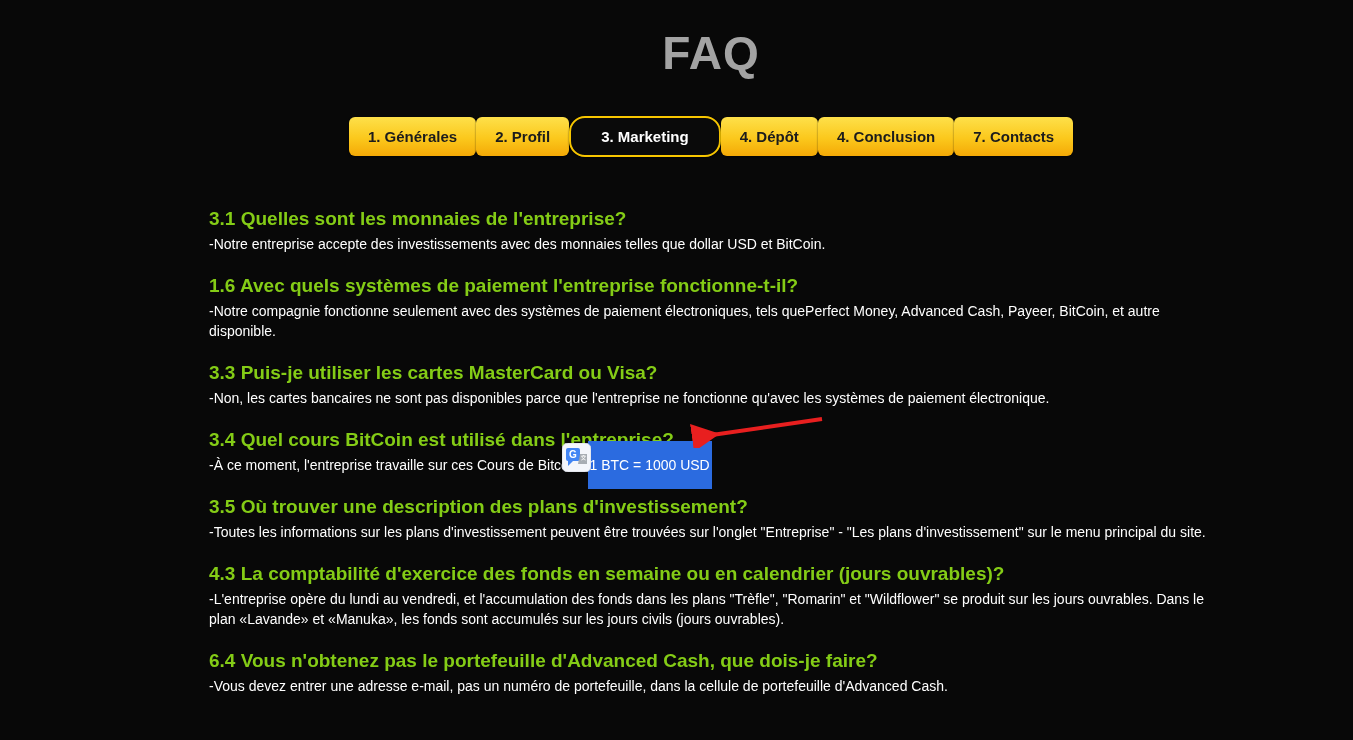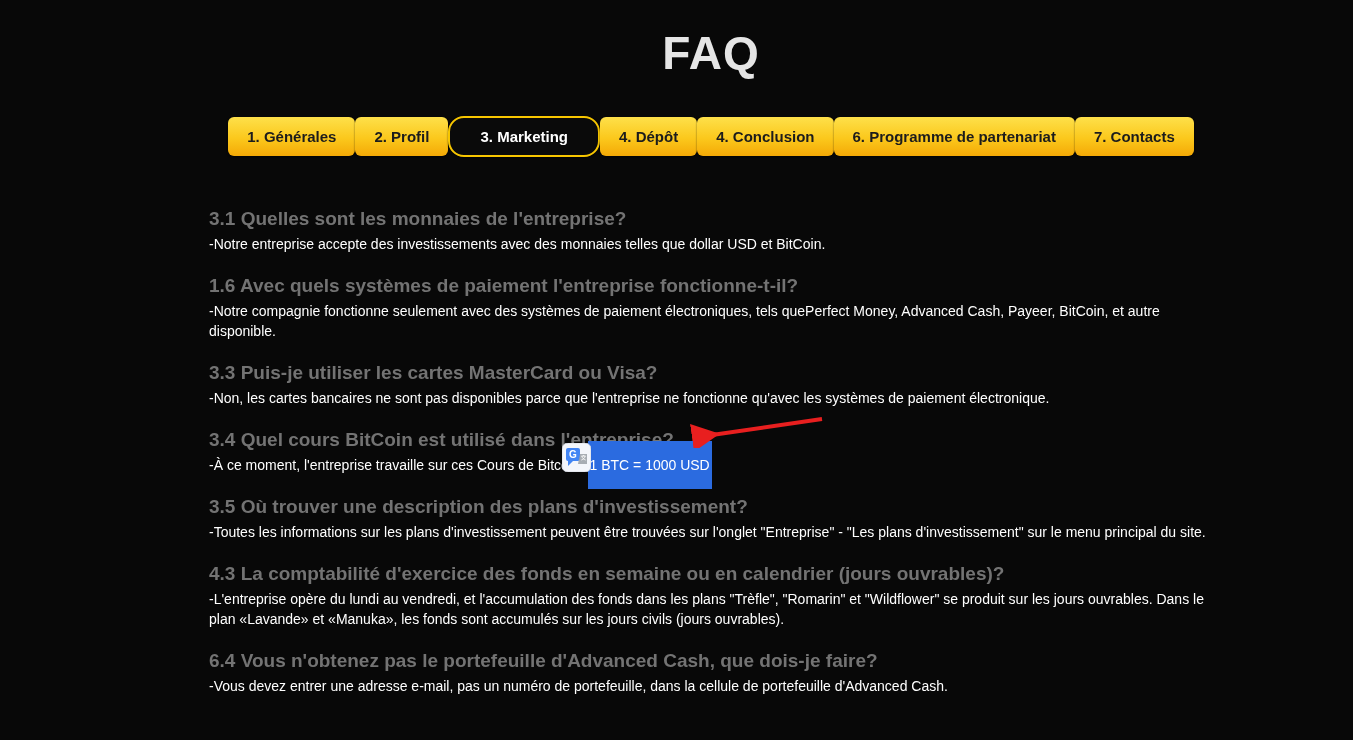--- a/index.html
+++ b/index.html
@@ -11,21 +11,21 @@
     position: relative;
     overflow: hidden;
   }
   .container {
     margin-left: 209px;
     width: 1004px;
   }
   h1.page-title {
     margin-top: 26px;
     text-align: center;
-    color: #e5e5e5;
+    color: #a3a3a3;
     font-size: 46px;
     font-weight: bold;
     letter-spacing: 1px;
   }
   .tabs {
     margin-top: 36px;
     display: flex;
     justify-content: center;
     align-items: center;
     gap: 0;
@@ -50,21 +50,21 @@
     border-radius: 16px;
     padding: 10px 30px;
   }
   .faq-list {
     margin-top: 50px;
   }
   .faq-item {
     margin-bottom: 20px;
   }
   .question {
-    color: #737373;
+    color: #84cc16;
     font-size: 19px;
     font-weight: bold;
     line-height: 23px;
     margin-bottom: 4px;
     margin-top: 7px;
   }
   .answer {
     color: #ffffff;
     font-size: 14px;
     line-height: 20px;
@@ -93,21 +93,20 @@
 <body>
 
 <div class="container">
   <h1 class="page-title">FAQ</h1>
   <div class="tabs" id="tabs">
       <button class="tab">1. Générales</button>
       <button class="tab">2. Profil</button>
       <button class="tab active">3. Marketing</button>
       <button class="tab">4. Dépôt</button>
       <button class="tab">4. Conclusion</button>
-      <button class="tab">6. Programme de partenariat</button>
       <button class="tab">7. Contacts</button>
     </div>
   <div class="faq-list" id="faq-list">
       <div class="faq-item">
         <h3 class="question">3.1 Quelles sont les monnaies de l'entreprise?</h3>
         <p class="answer">-Notre entreprise accepte des investissements avec des monnaies telles que dollar USD et BitCoin.</p>
       </div>
       <div class="faq-item">
         <h3 class="question">1.6 Avec quels systèmes de paiement l'entreprise fonctionne-t-il?</h3>
         <p class="answer">-Notre compagnie fonctionne seulement avec des systèmes de paiement électroniques, tels quePerfect Money, Advanced Cash, Payeer, BitCoin, et autre disponible.</p>

